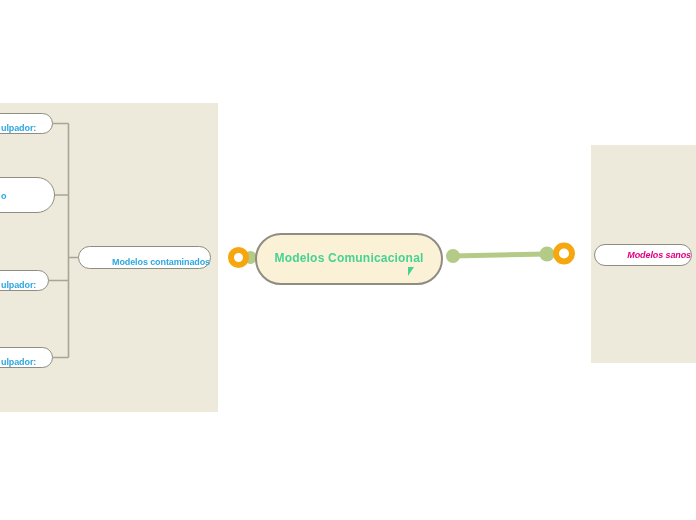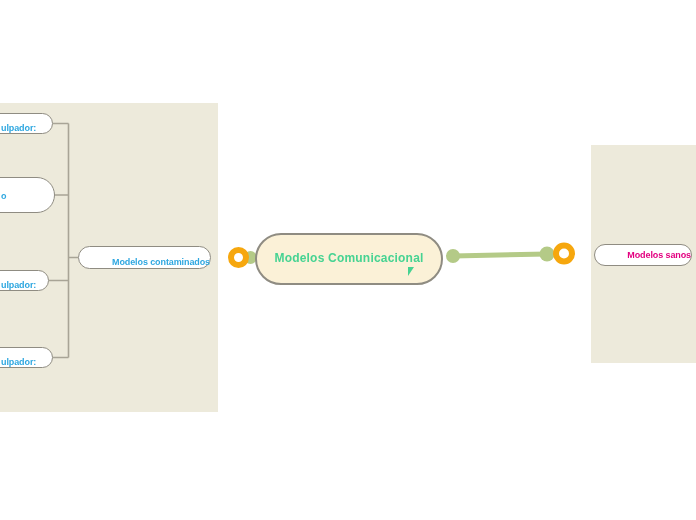--- a/index.html
+++ b/index.html
@@ -42,21 +42,21 @@
   }
   .cut { justify-content: flex-start; padding-left: 42px; }
 
   #child-node-1 { left: -42px; top: 113px; width: 95px; height: 21px; border-radius: 11px; }
   #child-node-2 { left: -42px; top: 177px; width: 97px; height: 36px; border-radius: 18px;
                   align-items: flex-start; padding-top: 5px; }
   #child-node-3 { left: -42px; top: 270px; width: 91px; height: 21px; border-radius: 11px; }
   #child-node-4 { left: -42px; top: 347px; width: 95px; height: 21px; border-radius: 11px; }
 
   #contaminados-node { left: 78px; top: 246px; width: 133px; height: 23px; border-radius: 12px; }
-  #sanos-node        { left: 594px; top: 244px; width: 98px; height: 22px; border-radius: 11px; }
+  #sanos-node        { left: 594px; top: 244px; width: 98px; height: 22px; border-radius: 11px; font-style: italic; }
 
   .blue-label    { color: #2ea7e0; margin-top: 8px; }
   .magenta-label { color: #e30080; }
 
   #central-node {
     position: absolute;
     left: 255px; top: 233px;
     width: 188px; height: 52px;
     border-radius: 26px;
     background: #fbf1d7;

